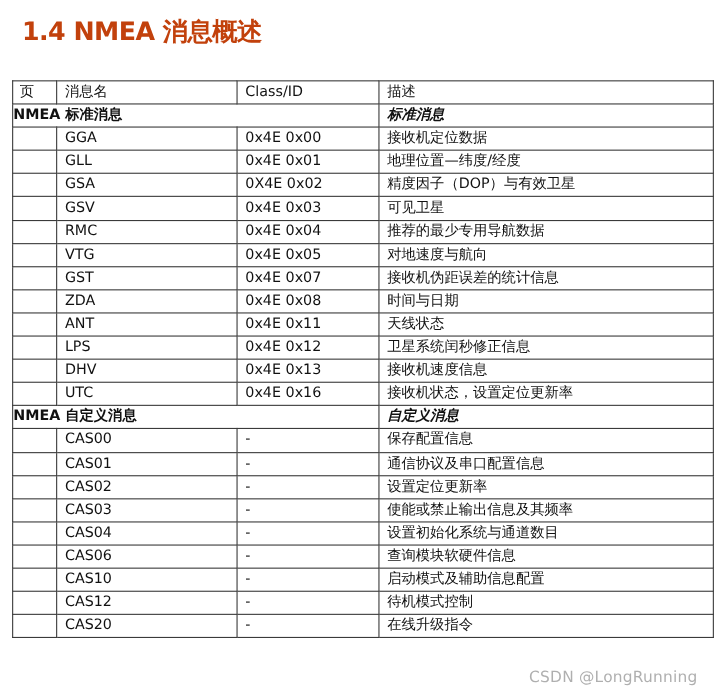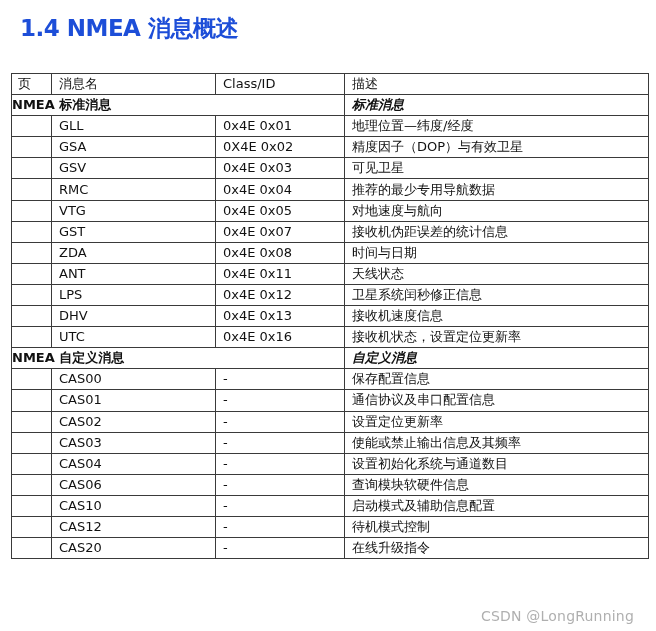--- a/index.html
+++ b/index.html
@@ -15,21 +15,21 @@
       font-family: "DejaVu Sans", "Liberation Sans", sans-serif;
       color: #111111;
     }
     .page-title {
       position: absolute;
       left: 20px;
       top: 13px;
       font-size: 23px;
       font-weight: bold;
       letter-spacing: -0.5px;
-      color: #1d4ed8;
+      color: #c2410c;
       white-space: nowrap;
     }
     table.nmea {
       position: absolute;
       left: 11px;
       top: 73px;
       width: 637px;
       border-collapse: collapse;
       table-layout: fixed;
       font-size: 13px;
@@ -82,20 +82,26 @@
     <tr>
       <td class="page-cell">页</td>
       <td>消息名</td>
       <td>Class/ID</td>
       <td>描述</td>
     </tr>
     <tr class="section">
       <td class="section-title" colspan="3">NMEA 标准消息</td>
       <td class="section-desc">标准消息</td>
     </tr>
+    <tr>
+        <td class="page-cell"></td>
+        <td>GGA</td>
+        <td>0x4E 0x00</td>
+        <td>接收机定位数据</td>
+      </tr>
       <tr>
         <td class="page-cell"></td>
         <td>GLL</td>
         <td>0x4E 0x01</td>
         <td>地理位置—纬度/经度</td>
       </tr>
       <tr>
         <td class="page-cell"></td>
         <td>GSA</td>
         <td>0X4E 0x02</td>

